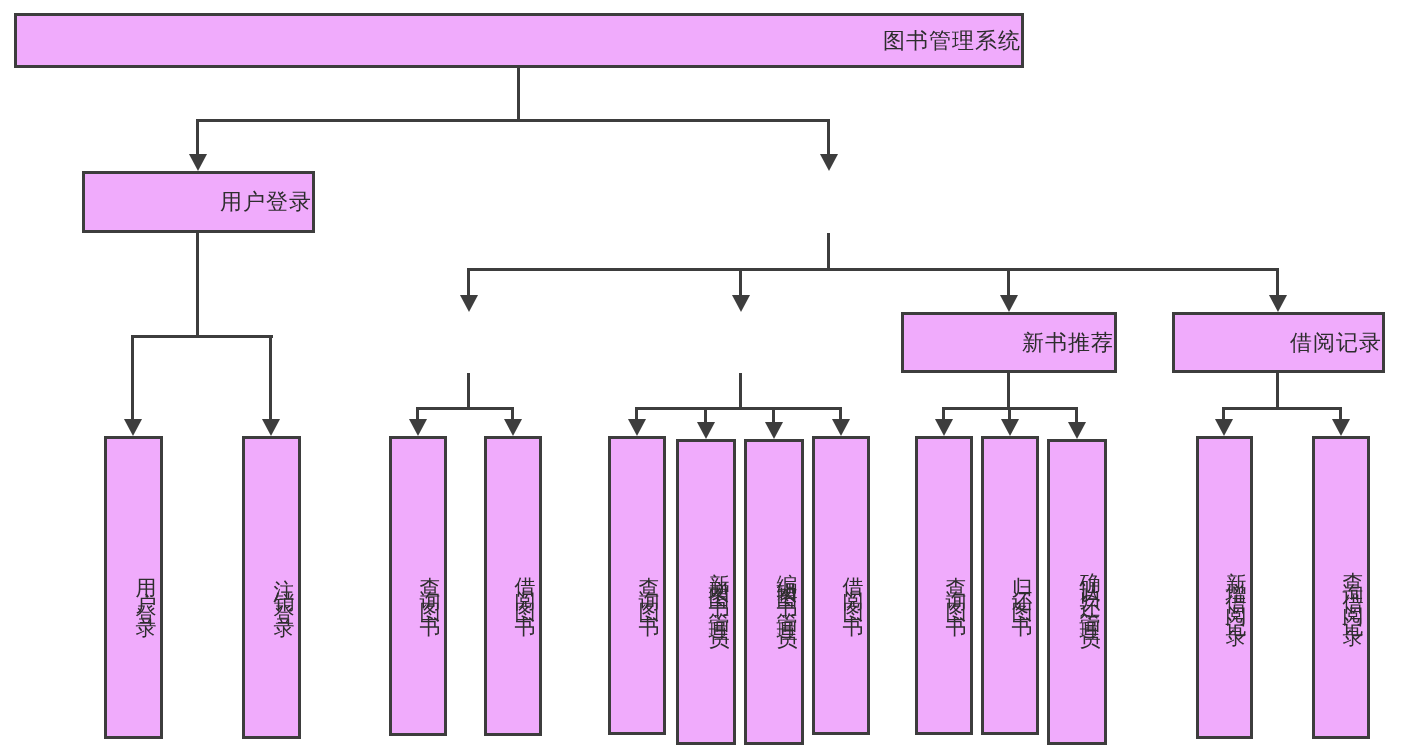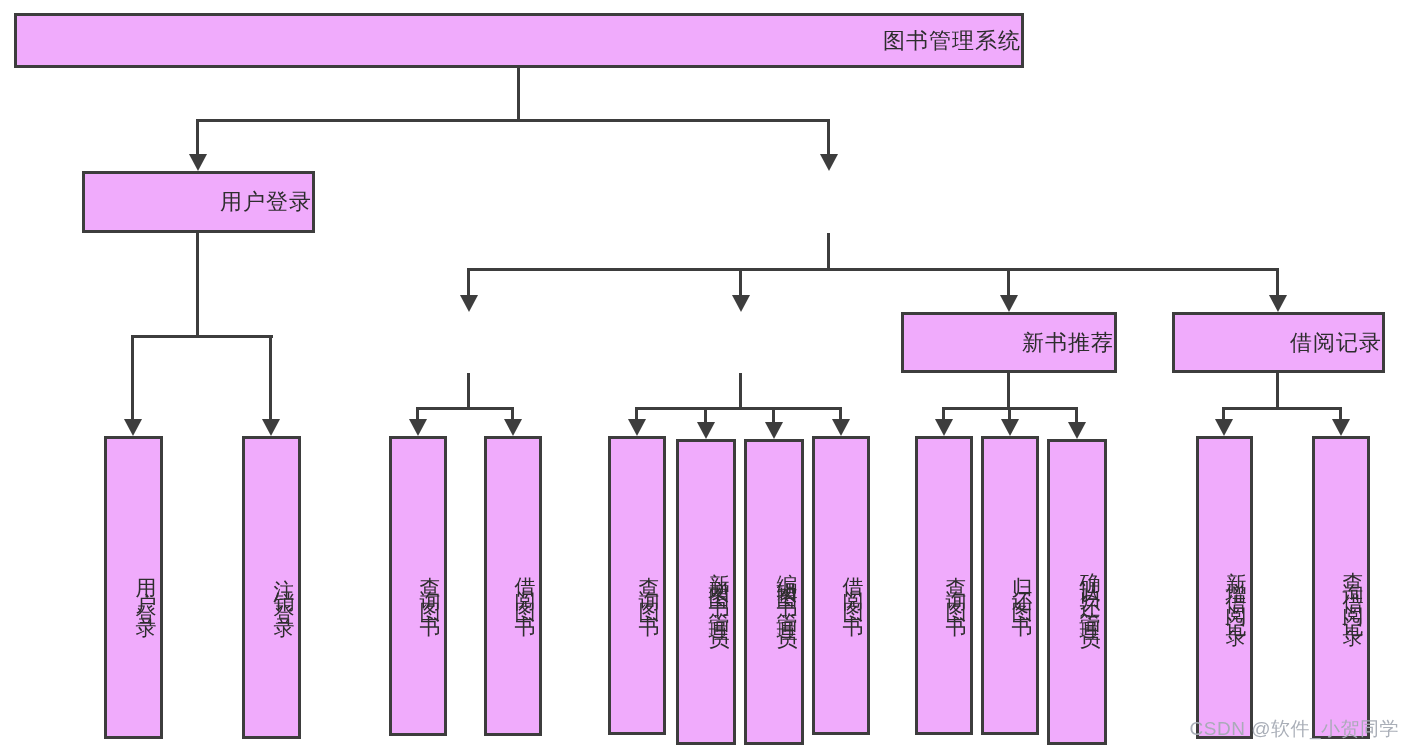--- a/index.html
+++ b/index.html
@@ -150,15 +150,14 @@
     <span class="lbl long">确认归还（管理员）</span>
   </div>
 
   <div class="node leaf" style="left:1196px;top:436px;width:57px;height:303px;">
     <span class="lbl mid">新增借阅记录</span>
   </div>
   <div class="node leaf" style="left:1312px;top:436px;width:58px;height:303px;">
     <span class="lbl mid">查询借阅记录</span>
   </div>
 
-  <div class="watermark">CSDN @软件_小贺同学</div>
 
 </div>
 
 </body></html>

